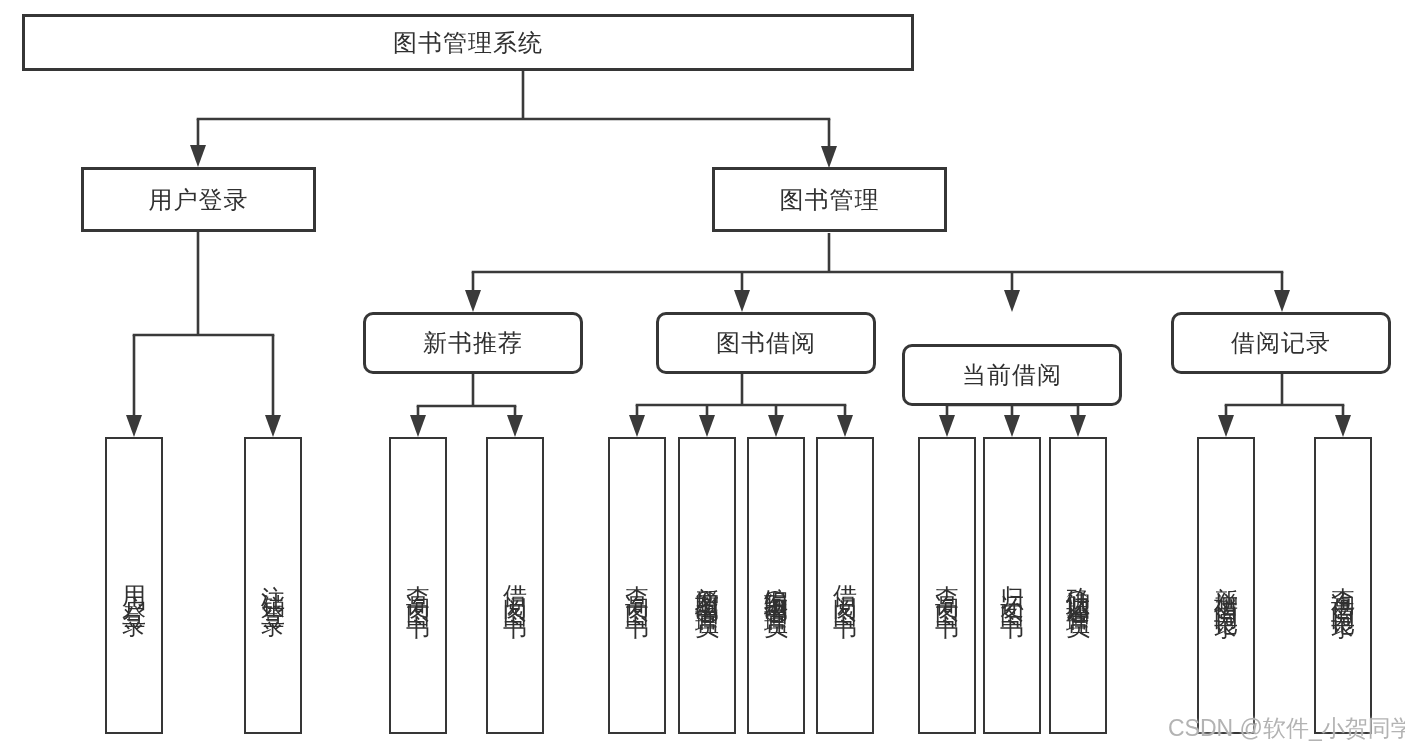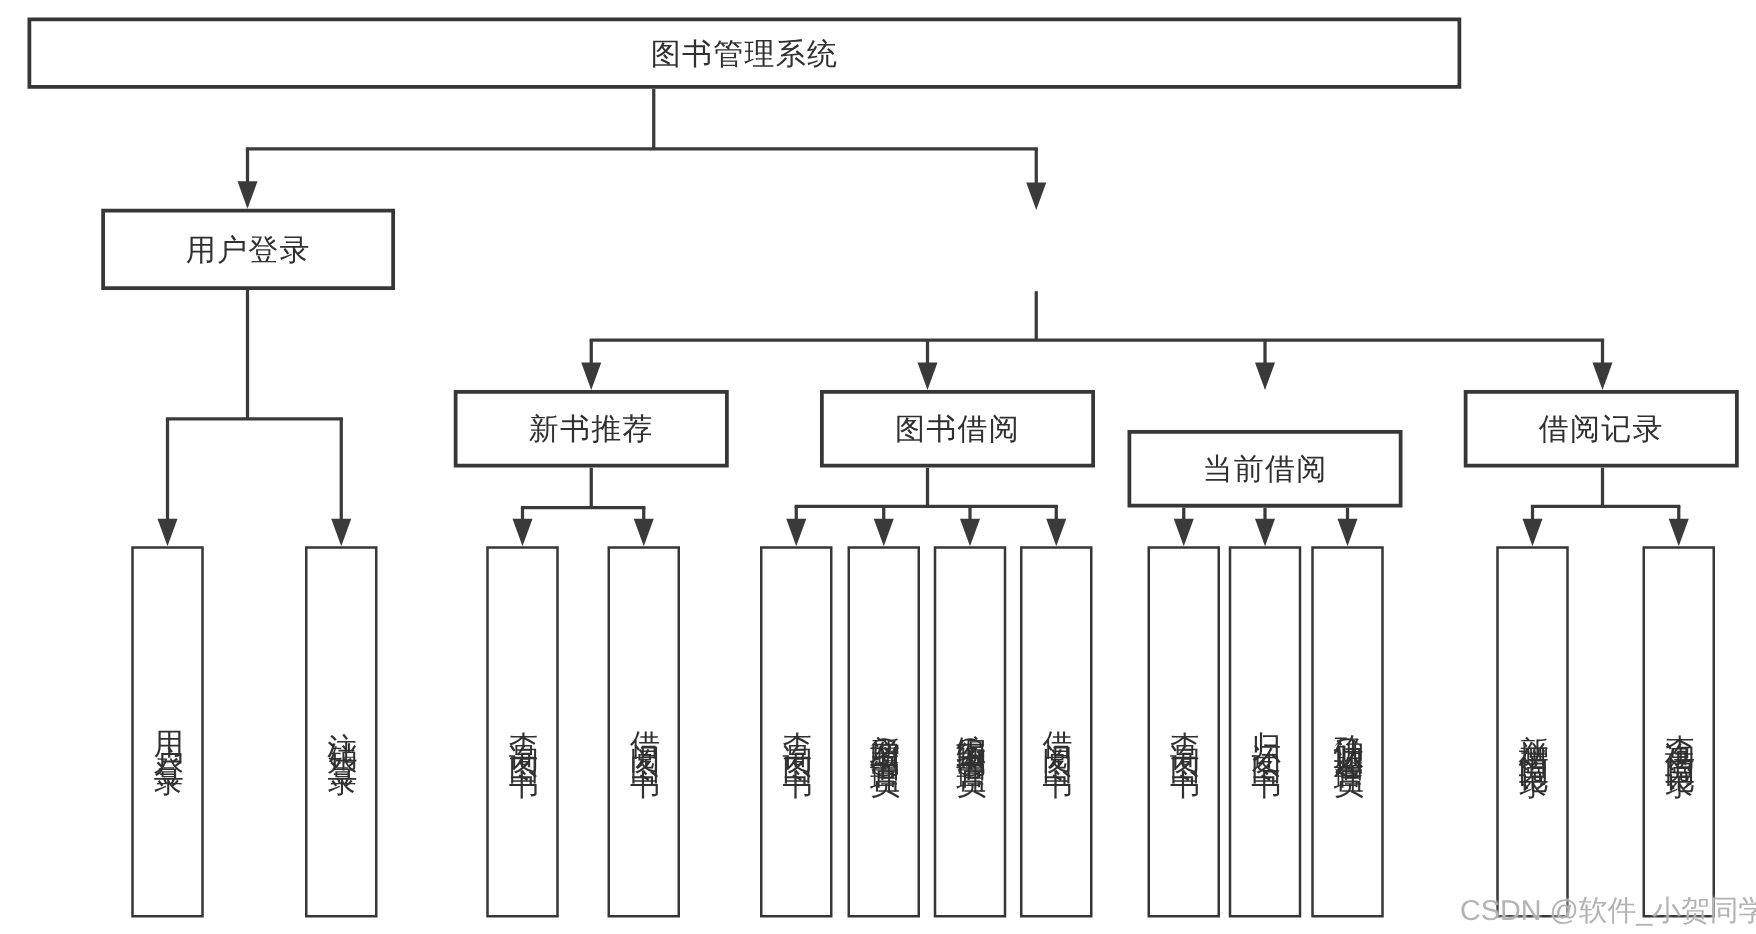--- a/index.html
+++ b/index.html
@@ -30,23 +30,23 @@
     position: absolute;
     box-sizing: border-box;
     background: var(--box-fill);
     border: 3px solid var(--box-border);
     display: flex;
     align-items: center;
     justify-content: center;
     color: var(--text);
   }
   .h-box { font-size: 24px; letter-spacing: 1px; white-space: nowrap; }
-  .root-box  { left: 22px;  top: 14px;  width: 1147px; height: 57px; }
+  .root-box  { left: 22px;  top: 14px;  width: 892px; height: 57px; }
   .lvl2 { height: 65px; width: 235px; top: 167px; }
-  .lvl3 { height: 62px; width: 220px; top: 312px; }
+  .lvl3 { height: 62px; width: 220px; top: 312px; border-radius: 10px; }
   .v-box {
     top: 437px;
     width: 58px;
     height: 297px;
     border-width: 2.5px;
   }
   .v-box .vt {
     writing-mode: vertical-rl;
     text-orientation: mixed;
     font-size: 24px;
@@ -130,20 +130,21 @@
     <line x1="1224.7" y1="405" x2="1344.3" y2="405"></line>
     <line x1="1226" y1="405" x2="1226" y2="417"></line>
     <polygon points="1226,437 1218,415 1234,415"></polygon>
     <line x1="1343" y1="405" x2="1343" y2="417"></line>
     <polygon points="1343,437 1335,415 1351,415"></polygon>
   </svg>
 
   <div class="box h-box root-box">图书管理系统</div>
 
   <div class="box h-box lvl2" style="left:81px;">用户登录</div>
+  <div class="box h-box lvl2" style="left:712px;">图书管理</div>
 
   <div class="box h-box lvl3" style="left:363px;">新书推荐</div>
   <div class="box h-box lvl3" style="left:656px;">图书借阅</div>
   <div class="box h-box lvl3" style="left:902px;margin-top:32px;">当前借阅</div>
   <div class="box h-box lvl3" style="left:1171px;">借阅记录</div>
 
   <div class="box v-box" style="left:105px;">
     <span class="vt s4">用户登录</span>
   </div>
   <div class="box v-box" style="left:244px;">

